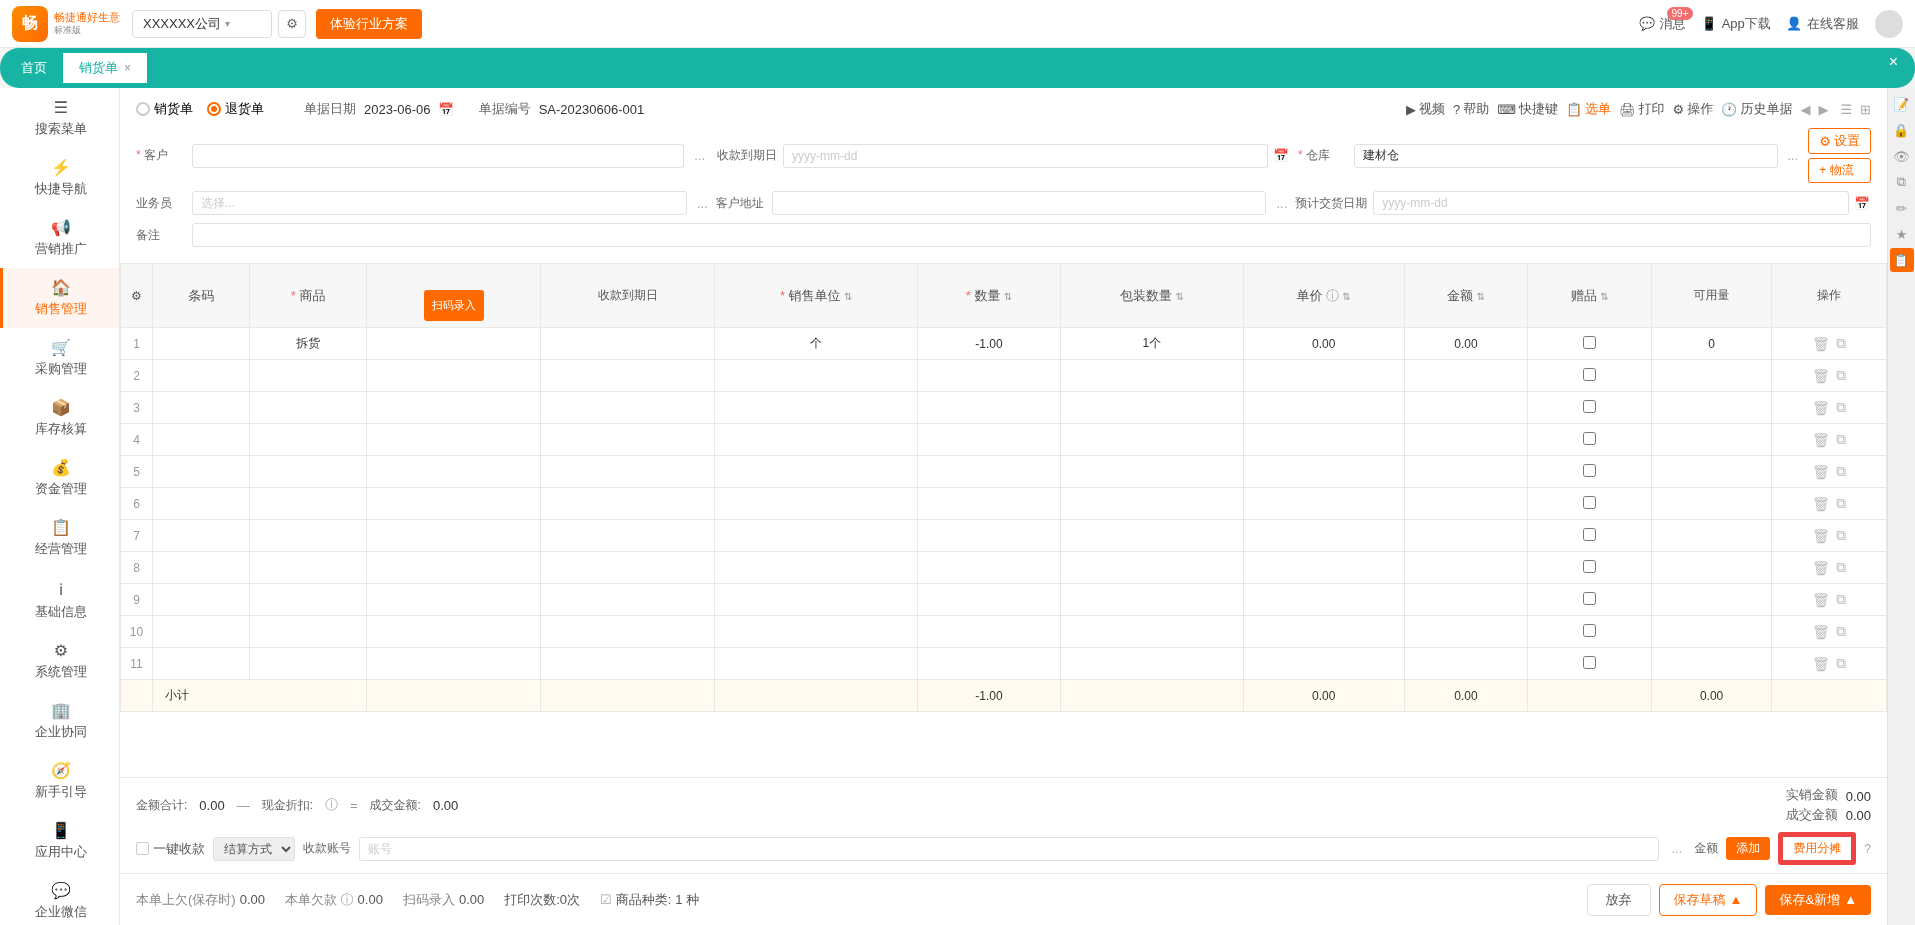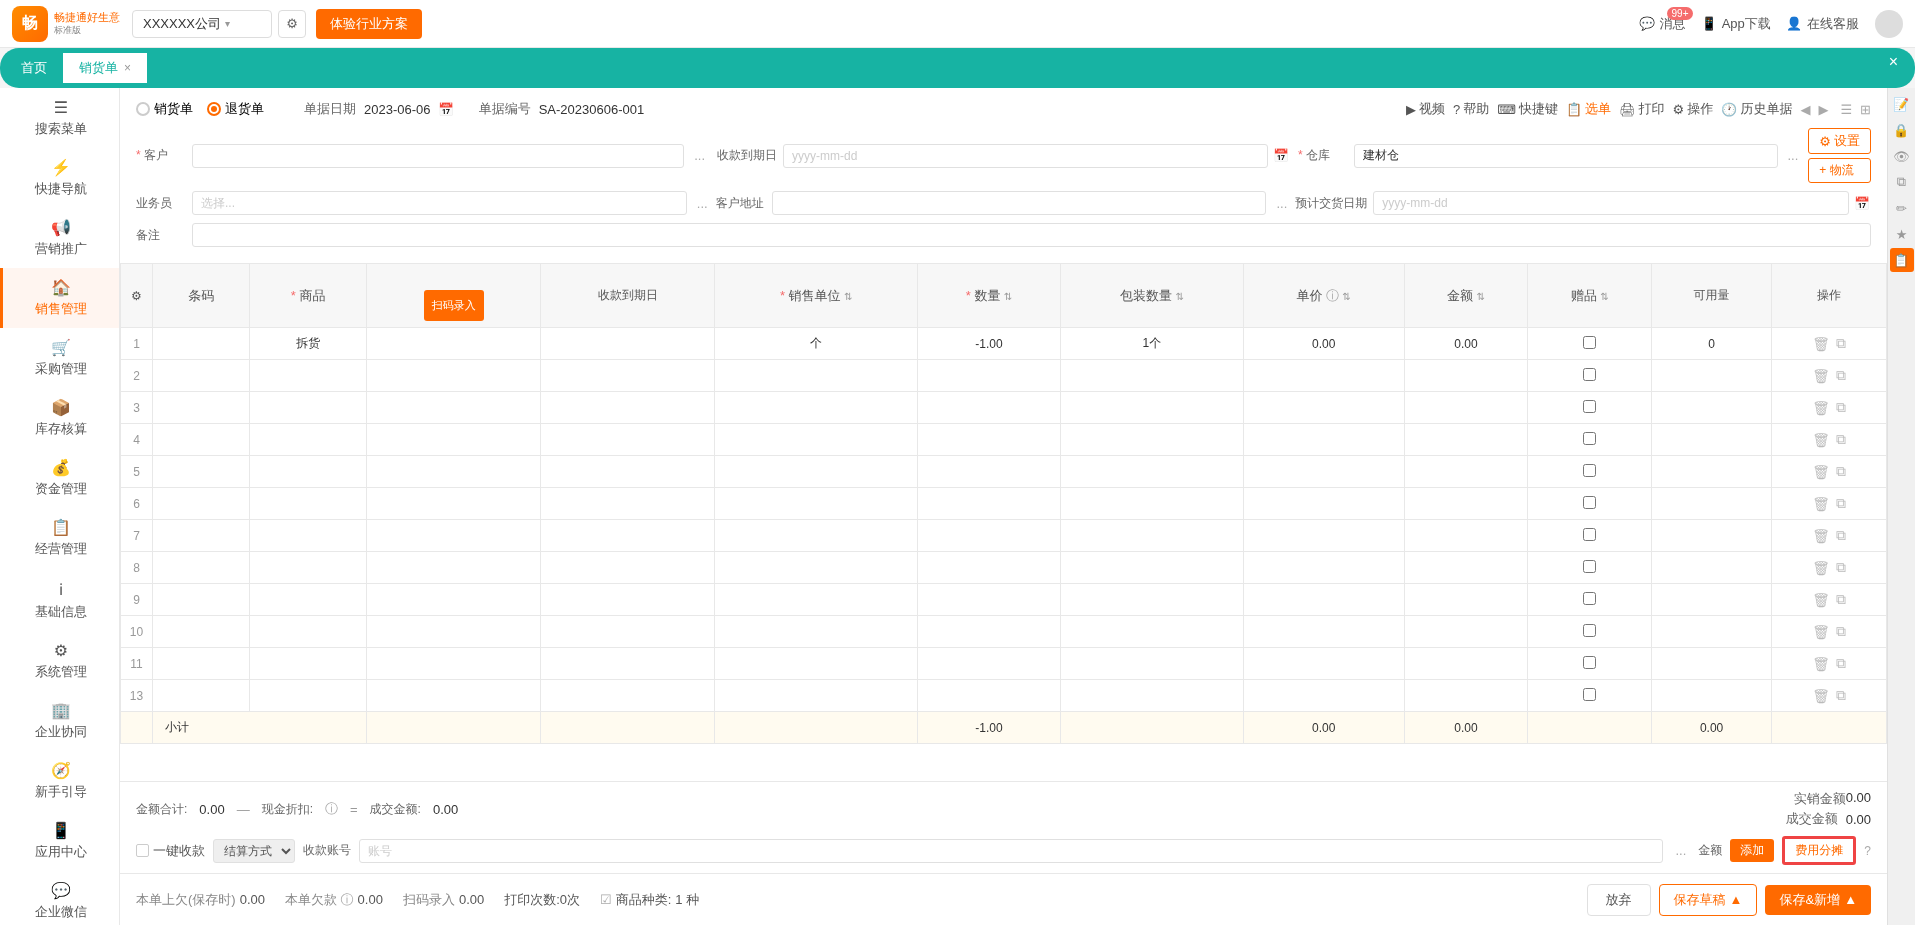--- a/index.html
+++ b/index.html
@@ -80,21 +80,21 @@
     .footer-row1 { display: flex; align-items: center; gap: 12px; margin-bottom: 8px; }
     .footer-label { color: #666; font-size: 12px; }
     .footer-value { color: #333; font-size: 13px; }
     .dash { color: #999; }
     .eq { color: #999; }
     .footer-row2 { display: flex; align-items: center; gap: 8px; }
     .checkbox-label { display: flex; align-items: center; gap: 4px; font-size: 12px; color: #555; }
     .mini-checkbox { width: 13px; height: 13px; border: 1px solid #ccc; border-radius: 2px; }
     .select-input { border: 1px solid #e0e0e0; border-radius: 3px; padding: 3px 6px; font-size: 12px; color: #555; min-width: 80px; }
     .add-btn { background: #ff6a00; color: #fff; border: none; border-radius: 3px; padding: 3px 10px; cursor: pointer; font-size: 12px; }
-    .fenbei-btn { border: 3px solid #ef4444; color: #ff6a00; background: #fff; border-radius: 3px; padding: 3px 10px; cursor: pointer; font-size: 12px; }
+    .fenbei-btn { border: 5px solid #ef4444; color: #ff6a00; background: #fff; border-radius: 3px; padding: 3px 10px; cursor: pointer; font-size: 12px; }
     .help-icon { color: #aaa; cursor: pointer; font-size: 12px; }
 
     
     .bottom-bar { height: 52px; background: #fff; border-top: 1px solid #e8e8e8; display: flex; align-items: center; padding: 0 16px; flex-shrink: 0; }
     .bottom-info { display: flex; align-items: center; gap: 20px; flex: 1; }
     .bottom-item { display: flex; align-items: center; gap: 4px; font-size: 12px; color: #555; }
     .bottom-item .label { color: #888; }
     .bottom-right { display: flex; align-items: center; gap: 8px; }
     .btn-abandon { border: 1px solid #e0e0e0; background: #fff; color: #555; border-radius: 4px; padding: 6px 18px; cursor: pointer; font-size: 13px; }
     .btn-save-draft { border: 1px solid #ff6a00; background: #fff; color: #ff6a00; border-radius: 4px; padding: 6px 14px; cursor: pointer; font-size: 13px; display: flex; align-items: center; gap: 4px; }
@@ -590,40 +590,20 @@
               <td></td>
               <td><input type="checkbox" style=""></td>
               <td></td>
               <td>
                 <div class="action-icons">
                   <span class="action-icon">🗑</span>
                   <span class="action-icon">⧉</span>
                 </div>
               </td>
             </tr>
-          <tr>
-              <td class="row-num">13</td>
-              <td></td>
-              <td></td>
-              <td></td>
-              <td></td>
-              <td></td>
-              <td></td>
-              <td></td>
-              <td></td>
-              <td></td>
-              <td><input type="checkbox" style=""></td>
-              <td></td>
-              <td>
-                <div class="action-icons">
-                  <span class="action-icon">🗑</span>
-                  <span class="action-icon">⧉</span>
-                </div>
-              </td>
-            </tr>
 
           <tr class="subtotal-row">
             <td></td>
             <td colspan="2" style="text-align:left;padding-left:12px">小计</td>
             <td></td>
               <td></td>
               <td></td>
             <td class="red-text">-1.00</td>
             <td></td>
             <td>0.00</td>
@@ -640,21 +620,21 @@
       <div class="footer-row1">
         <span class="footer-label">金额合计:</span>
         <span class="footer-value">0.00</span>
         <span class="dash">—</span>
         <span class="footer-label">现金折扣:</span>
         <span style="color:#aaa;cursor:pointer">ⓘ</span>
         <span class="eq">=</span>
         <span class="footer-label">成交金额:</span>
         <span class="footer-value">0.00</span>
         <div style="margin-left:auto;display:flex;flex-direction:column;align-items:flex-end;gap:2px">
-          <div style="display:flex;align-items:flex-start;gap:0;font-size:12px;color:#666">
+          <div style="display:flex;align-items:flex-end;gap:8px;font-size:12px;color:#666">
             <span>实销金额</span>
             <span style="color:#333;font-weight:500">0.00</span>
           </div>
           <div style="display:flex;align-items:center;gap:8px;font-size:12px;color:#666">
             <span>成交金额</span>
             <span style="color:#333;font-weight:500">0.00</span>
           </div>
         </div>
       </div>
       <div class="footer-row2">

